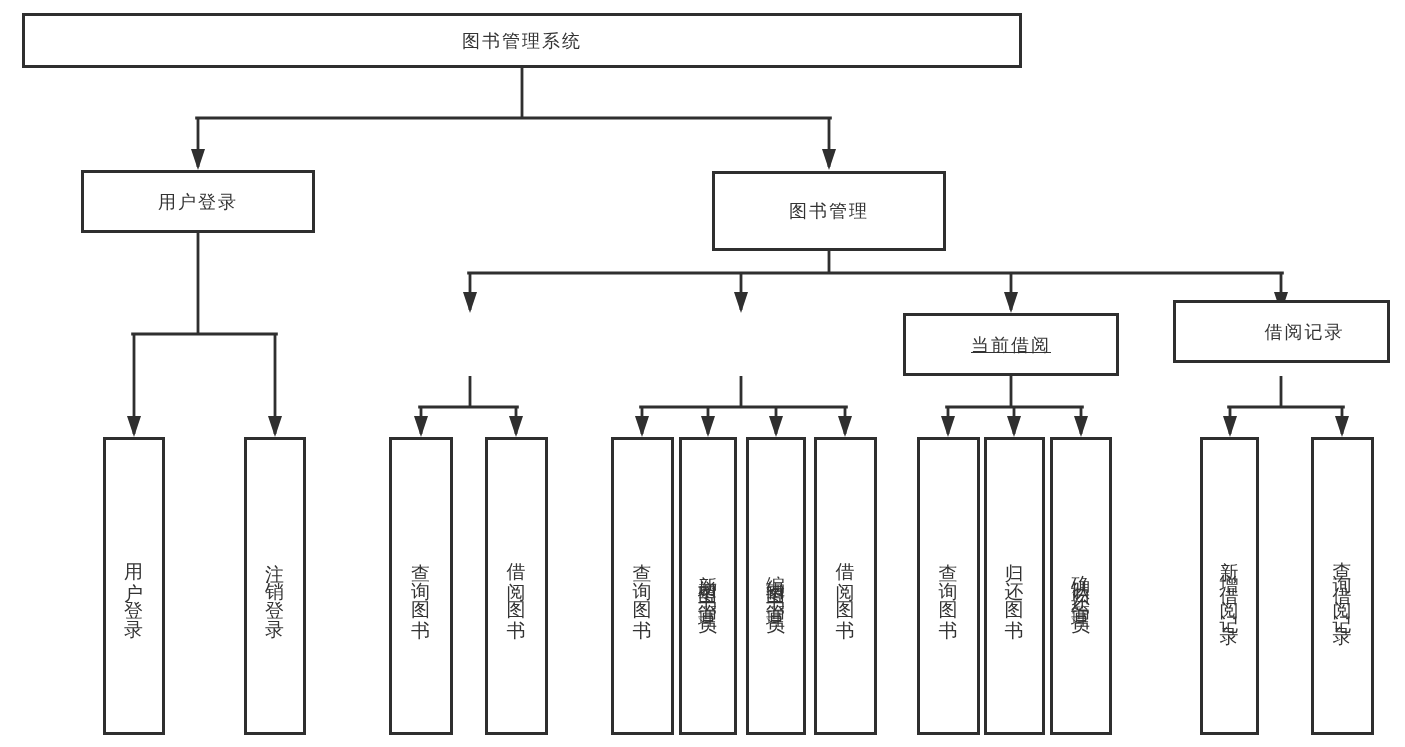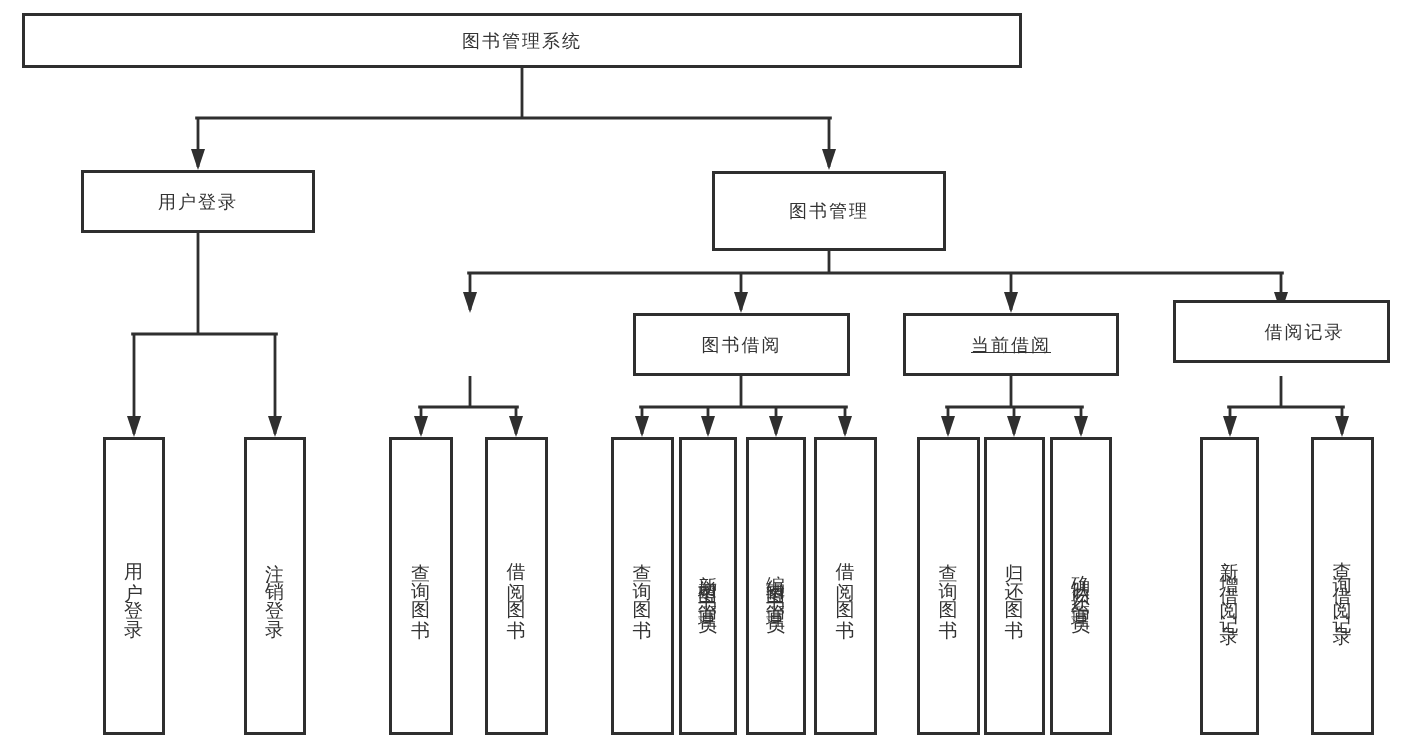--- a/index.html
+++ b/index.html
@@ -135,21 +135,20 @@
       <line x1="1230" y1="407" x2="1230" y2="434" marker-end="url(#arrow)"></line>
       <line x1="1342" y1="407" x2="1342" y2="434" marker-end="url(#arrow)"></line>
     </g>
   </svg>
 
   <div class="node" style="left:22px; top:13px; width:1000px; height:55px;">图书管理系统</div>
 
   <div class="node" style="left:81px; top:170px; width:234px; height:63px;">用户登录</div>
   <div class="node" style="left:712px; top:171px; width:234px; height:80px;">图书管理</div>
 
-  <div class="node" style="left:633px; top:313px; width:217px; height:63px;">图书借阅</div>
   <div class="node" style="left:903px; top:313px; width:216px; height:63px;text-decoration:underline;">当前借阅</div>
   <div class="node" style="left:1173px; top:300px; width:217px; height:63px;padding-left:46px;">借阅记录</div>
 
   <div class="leaf" style="left:103px; width:62px;">用户登录</div>
   <div class="leaf" style="left:244px; width:62px;">注销登录</div>
   <div class="leaf" style="left:389px; width:64px;">查询图书</div>
   <div class="leaf" style="left:485px; width:63px;">借阅图书</div>
   <div class="leaf" style="left:611px; width:63px;">查询图书</div>
   <div class="leaf long" style="left:679px; width:58px;">新增图书（管理员）</div>
   <div class="leaf long" style="left:746px; width:60px;">编辑图书（管理员）</div>

